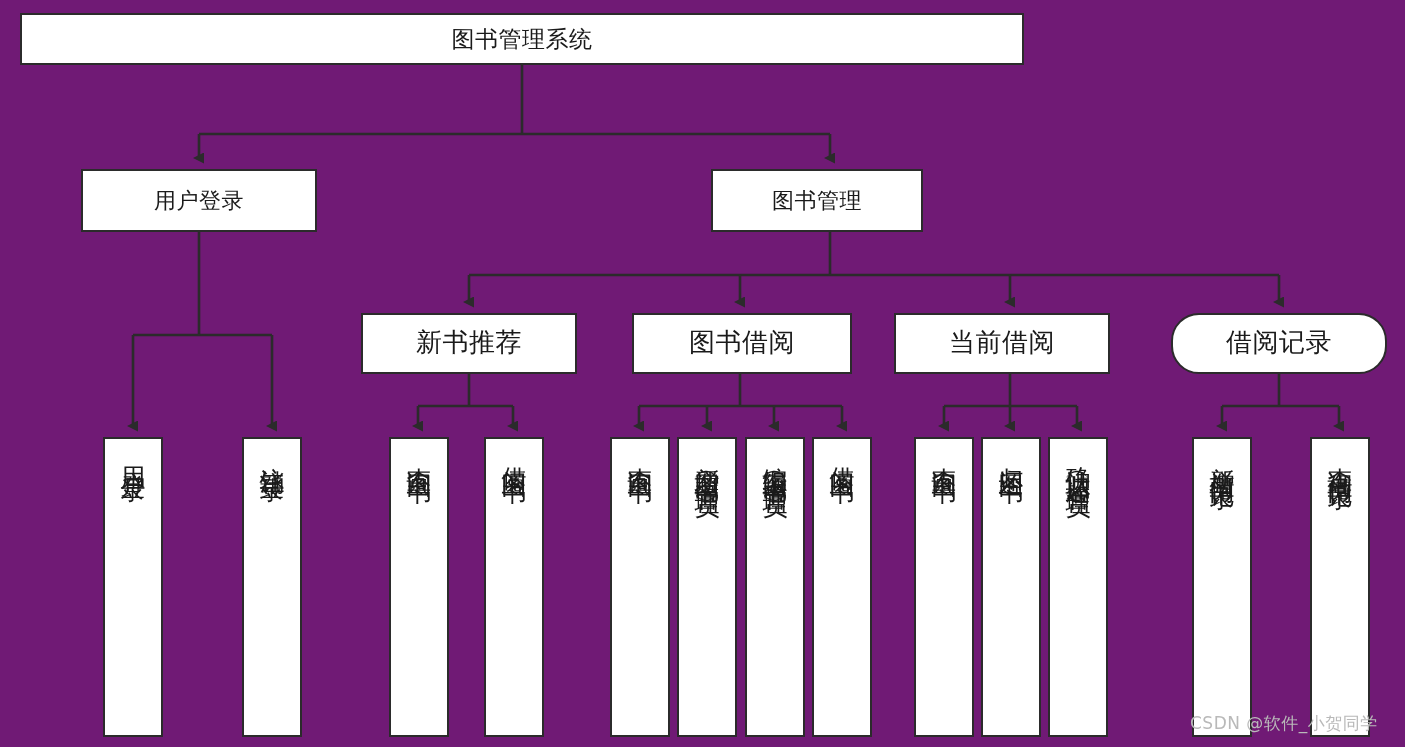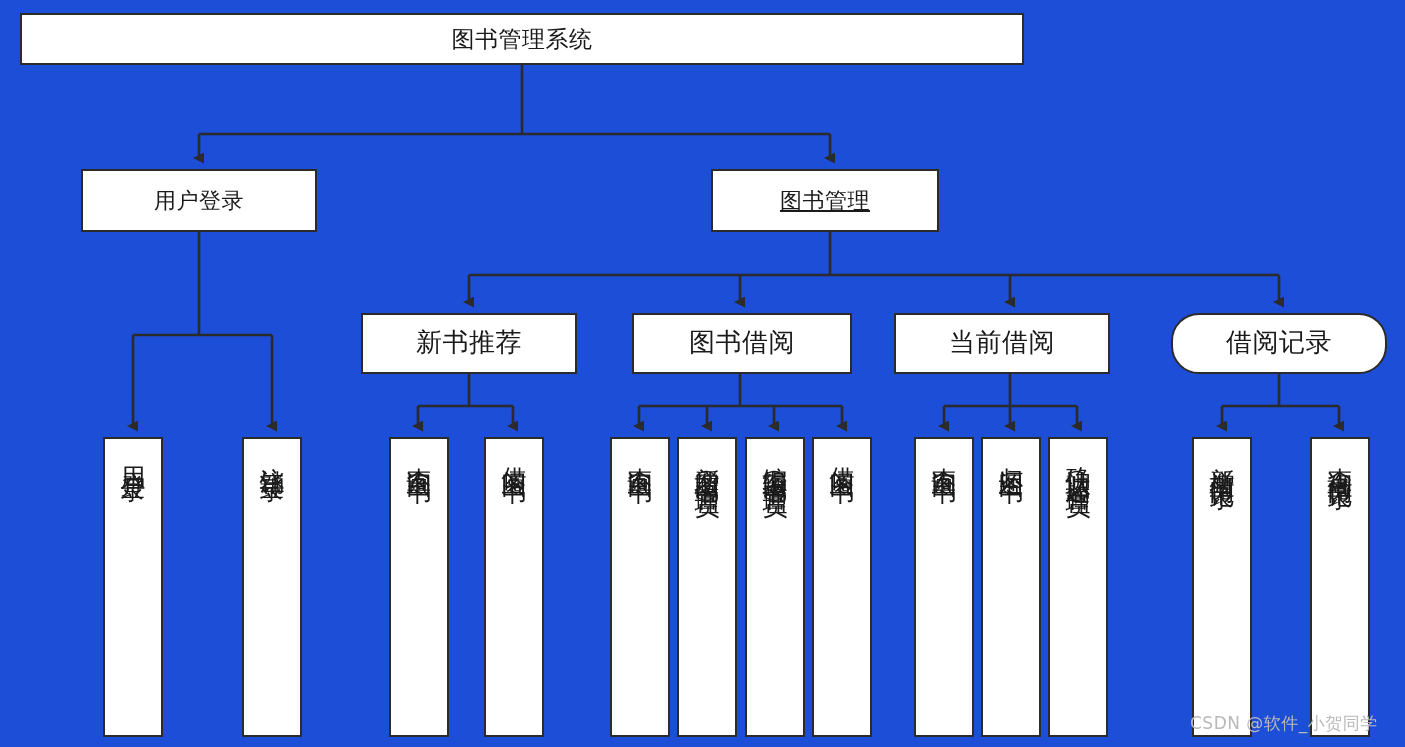--- a/index.html
+++ b/index.html
@@ -8,21 +8,21 @@
     padding: 0;
     background: #ffffff;
   }
   body {
     font-family: "DejaVu Sans", "Liberation Sans", sans-serif;
   }
   #diagram {
     position: relative;
     width: 1405px;
     height: 747px;
-    background: #1d4ed8;
+    background: #701a75;
     overflow: hidden;
   }
   #edges {
     position: absolute;
     left: 0;
     top: 0;
     width: 1405px;
     height: 747px;
   }
   .node {
@@ -130,21 +130,21 @@
     </g>
   </svg>
 
   <div class="node horiz root" style="left:20px; top:13px; width:1004px; height:52px;">
     <span class="label">图书管理系统</span>
   </div>
 
   <div class="node horiz lvl2" style="left:81px; top:169px; width:236px; height:63px;">
     <span class="label">用户登录</span>
   </div>
-  <div class="node horiz lvl2" style="left:711px; top:169px; width:228px; height:63px;text-decoration:underline;">
+  <div class="node horiz lvl2" style="left:711px; top:169px; width:212px; height:63px;">
     <span class="label">图书管理</span>
   </div>
 
   <div class="node horiz lvl3" style="left:361px; top:313px; width:216px; height:61px;">
     <span class="label">新书推荐</span>
   </div>
   <div class="node horiz lvl3" style="left:632px; top:313px; width:220px; height:61px;">
     <span class="label">图书借阅</span>
   </div>
   <div class="node horiz lvl3" style="left:894px; top:313px; width:216px; height:61px;">

